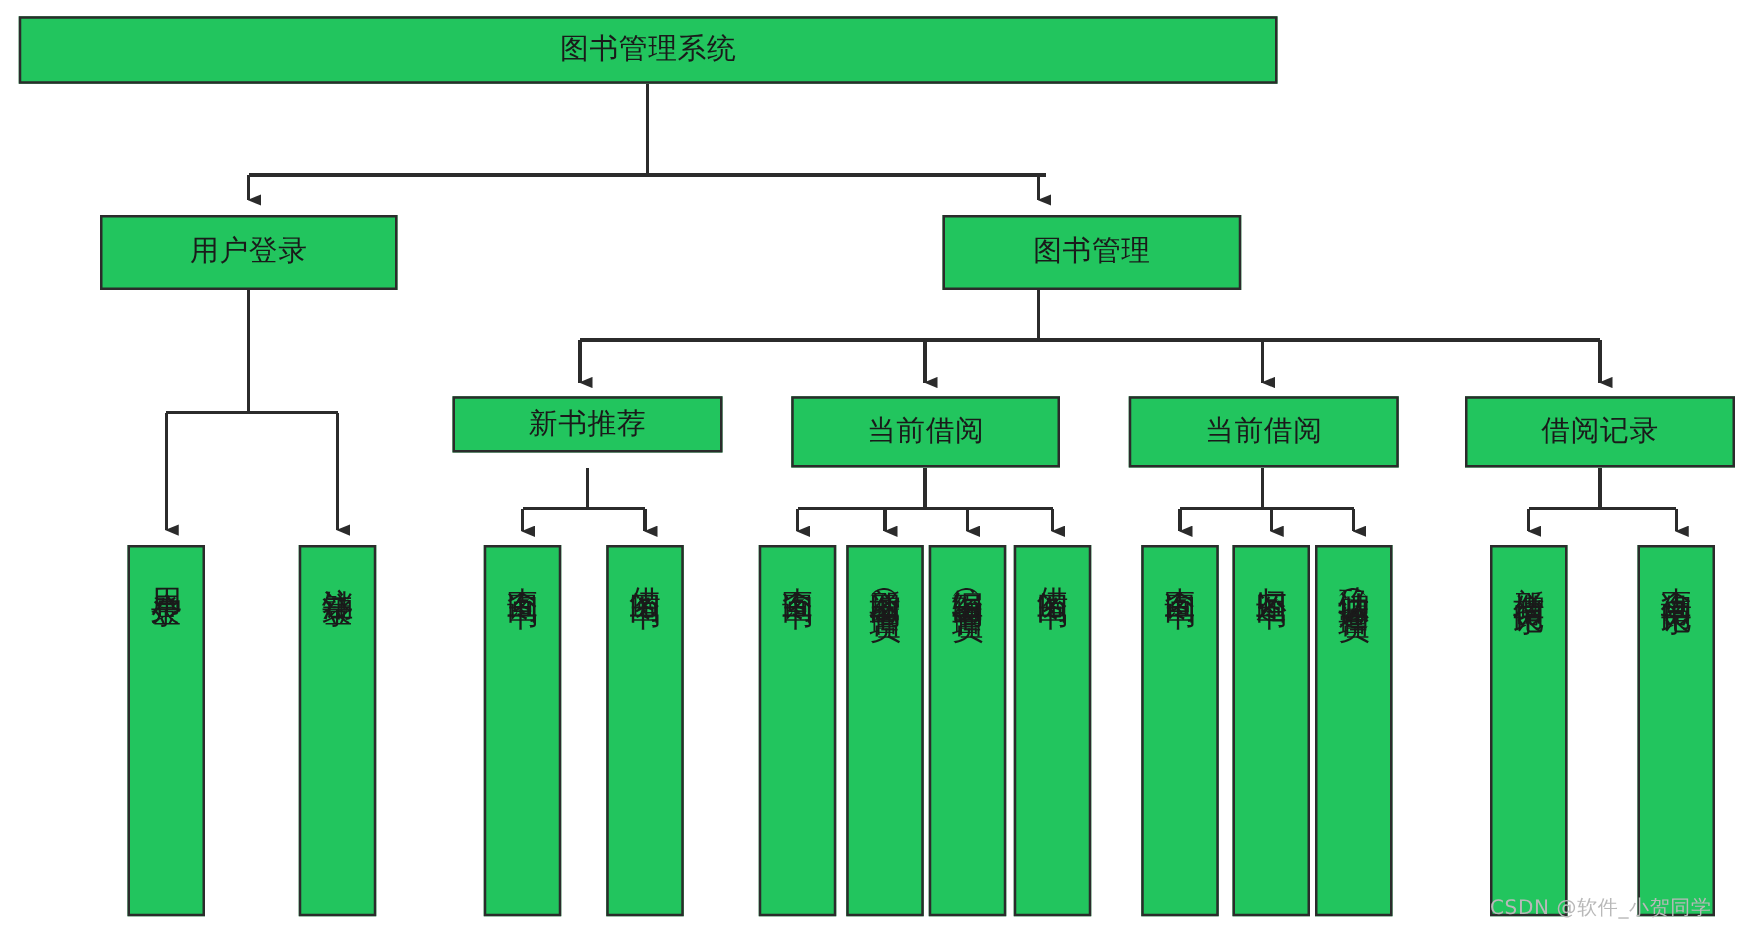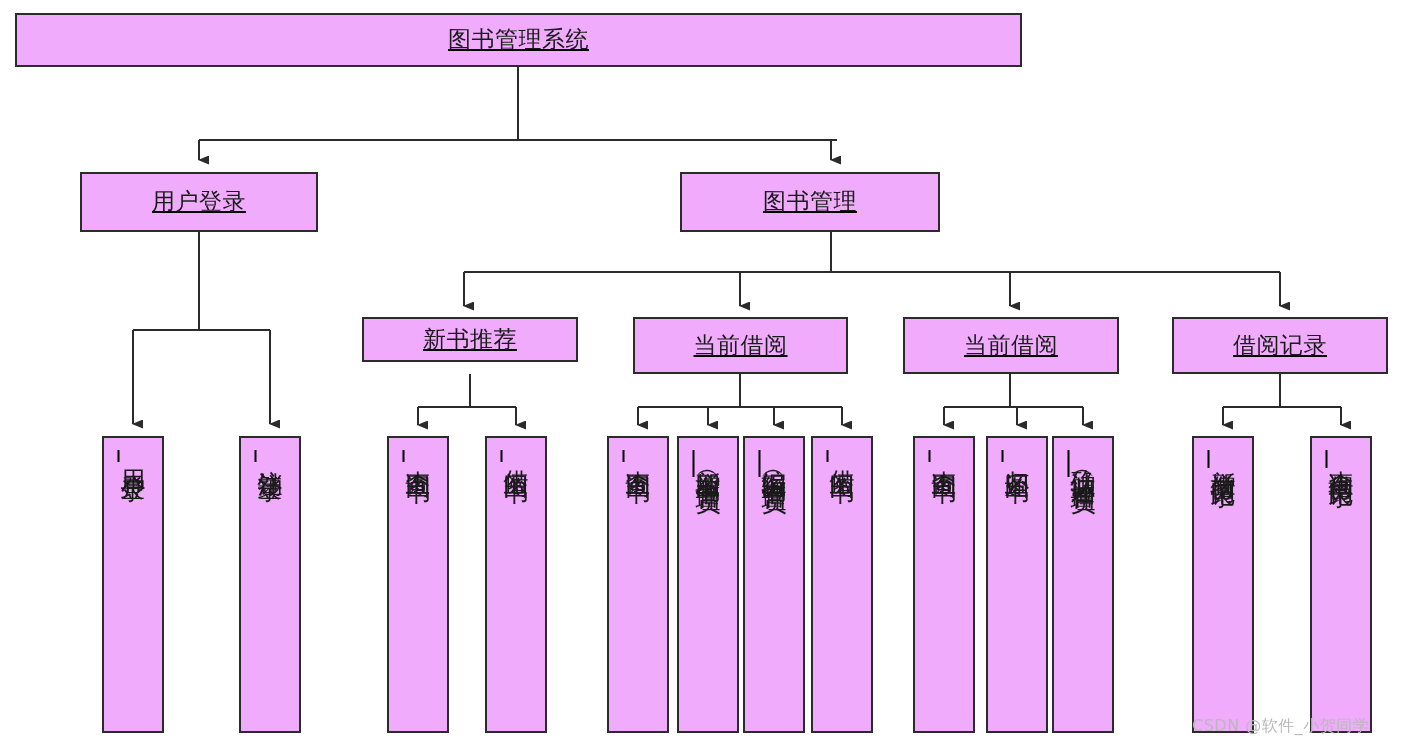--- a/index.html
+++ b/index.html
@@ -21,25 +21,24 @@
     position: absolute;
     left: 0;
     top: 0;
     width: 1405px;
     height: 747px;
   }
   .node-box {
     position: absolute;
     box-sizing: border-box;
     border: 2.5px solid #2b2b2b;
-    background: #f0abfc;
+    background: #22c55e;
     display: flex;
     align-items: center;
     justify-content: center;
-    text-decoration: underline;
   }
   .node-label {
     color: #1a1a1a;
     text-align: center;
     line-height: 1.12;
     letter-spacing: 0.5px;
   }
   .horiz .node-label {
     font-size: 23px;
   }
@@ -121,21 +120,21 @@
     </g>
   </svg>
 
   <div class="node-box horiz" style="left:15px; top:13px; width:1007px; height:54px;">
     <span class="node-label">图书管理系统</span>
   </div>
 
   <div class="node-box horiz" style="left:80px; top:172px; width:238px; height:60px;">
     <span class="node-label">用户登录</span>
   </div>
-  <div class="node-box horiz" style="left:680px; top:172px; width:260px; height:60px;">
+  <div class="node-box horiz" style="left:754px; top:172px; width:239px; height:60px;">
     <span class="node-label">图书管理</span>
   </div>
 
   <div class="node-box horiz" style="left:362px; top:317px; width:216px; height:45px;">
     <span class="node-label">新书推荐</span>
   </div>
   <div class="node-box horiz" style="left:633px; top:317px; width:215px; height:57px;">
     <span class="node-label">当前借阅</span>
   </div>
   <div class="node-box horiz" style="left:903px; top:317px; width:216px; height:57px;">

